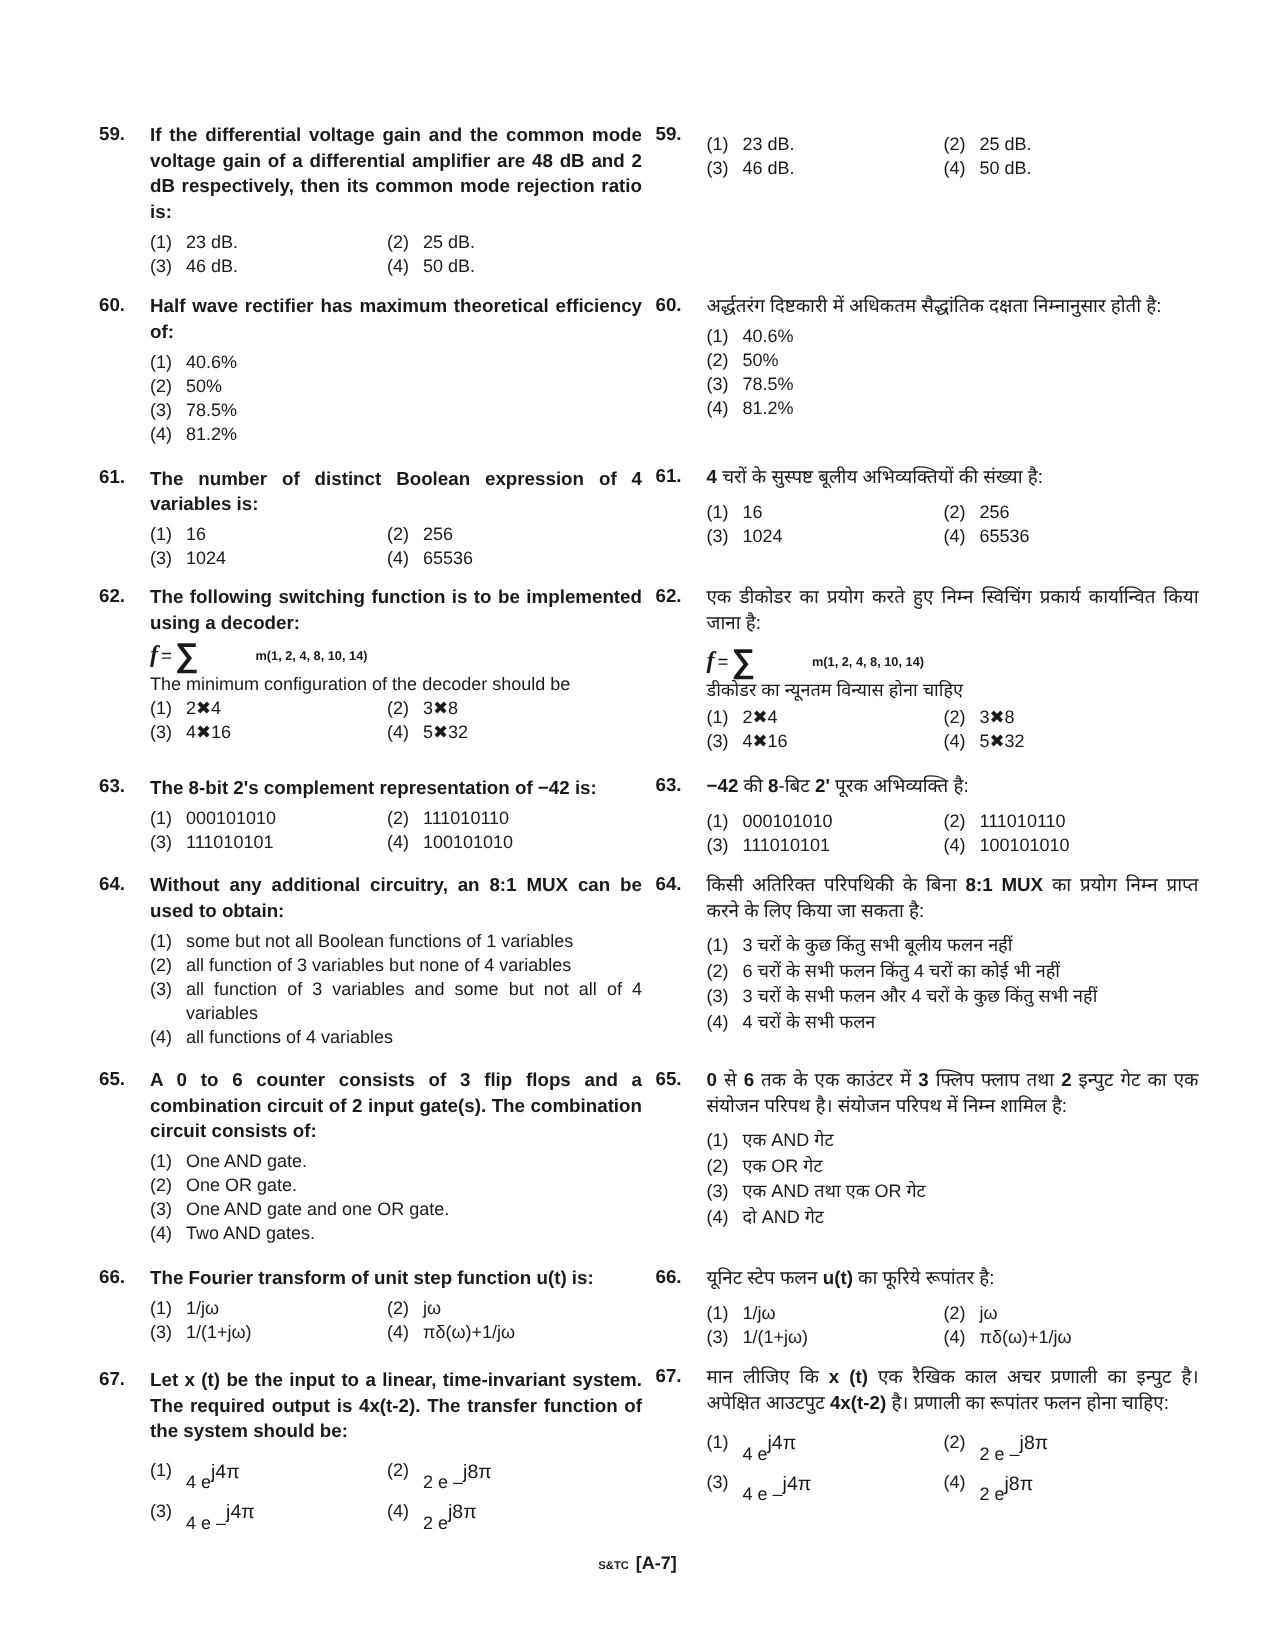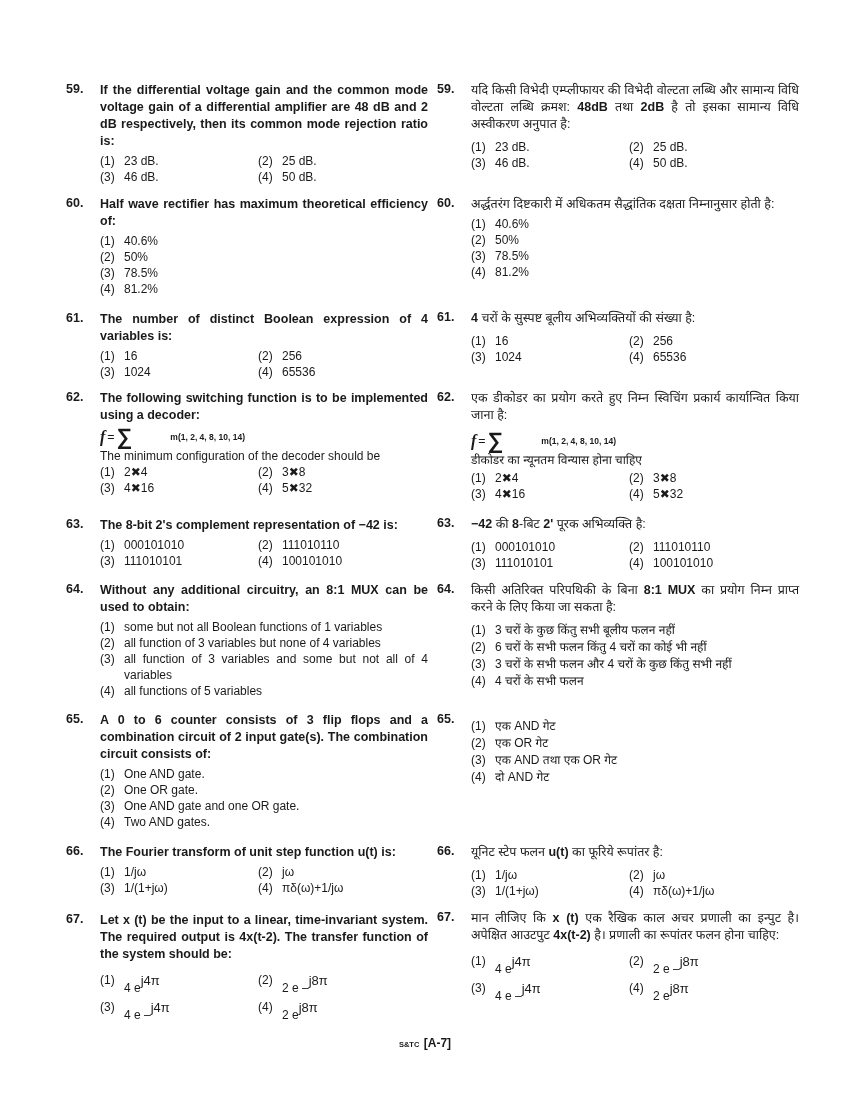--- a/index.html
+++ b/index.html
@@ -182,21 +182,21 @@
         <div class="opt">
             <span class="n">(2)</span>
             <span class="t">all function of 3 variables but none of 4 variables</span>
           </div>
         <div class="opt">
             <span class="n">(3)</span>
             <span class="t" style="text-align:justify">all function of 3 variables and some but not all of 4 variables</span>
           </div>
         <div class="opt">
             <span class="n">(4)</span>
-            <span class="t">all functions of 5 variables</span>
+            <span class="t">all functions of 4 variables</span>
           </div>
       </div>
     </div>
   </div>
 
   <div class="q" style="top:630px">
     <span class="qnum">65.</span>
     <div class="qbody">
       <div class="qtext">A 0 to 6 counter consists of 3 flip flops and a combination circuit of 2 input gate(s). The combination circuit consists of:</div>
       <div class="opts">
@@ -269,21 +269,20 @@
       </div>
     </div>
   </div>
 </div>
 
 <div class="col col-hi">
 
   <div class="q" style="top:0">
     <span class="qnum">59.</span>
     <div class="qbody">
-      <div class="qtext"><span>यदि किसी विभेदी एम्प्लीफायर की विभेदी वोल्टता लब्धि और सामान्य विधि वोल्टता लब्धि क्रमश:</span> <b>48dB</b> <span>तथा</span> <b>2dB</b> <span>है तो इसका सामान्य विधि अस्वीकरण अनुपात है:</span></div>
       <div class="opts grid" style="margin-top:6px">
         <div class="opt">
             <span class="n">(1)</span>
             <span class="t">23 dB.</span>
           </div>
         <div class="opt">
             <span class="n">(2)</span>
             <span class="t">25 dB.</span>
           </div>
         <div class="opt">
@@ -426,20 +425,21 @@
             <span class="n">(4)</span>
             <span class="t">4 चरों के सभी फलन</span>
           </div>
       </div>
     </div>
   </div>
 
   <div class="q" style="top:630px">
     <span class="qnum">65.</span>
     <div class="qbody">
+      <div class="qtext"><b>0</b> <span>से</span> <b>6</b> <span>तक के एक काउंटर में</span> <b>3</b> <span>फ्लिप फ्लाप तथा</span> <b>2</b> <span>इन्पुट गेट का एक संयोजन परिपथ है। संयोजन परिपथ में निम्न शामिल है:</span></div>
       <div class="opts" style="margin-top:6px; line-height:17px">
         <div class="opt">
             <span class="n">(1)</span>
             <span class="t">एक AND गेट</span>
           </div>
         <div class="opt">
             <span class="n">(2)</span>
             <span class="t">एक OR गेट</span>
           </div>
         <div class="opt">

